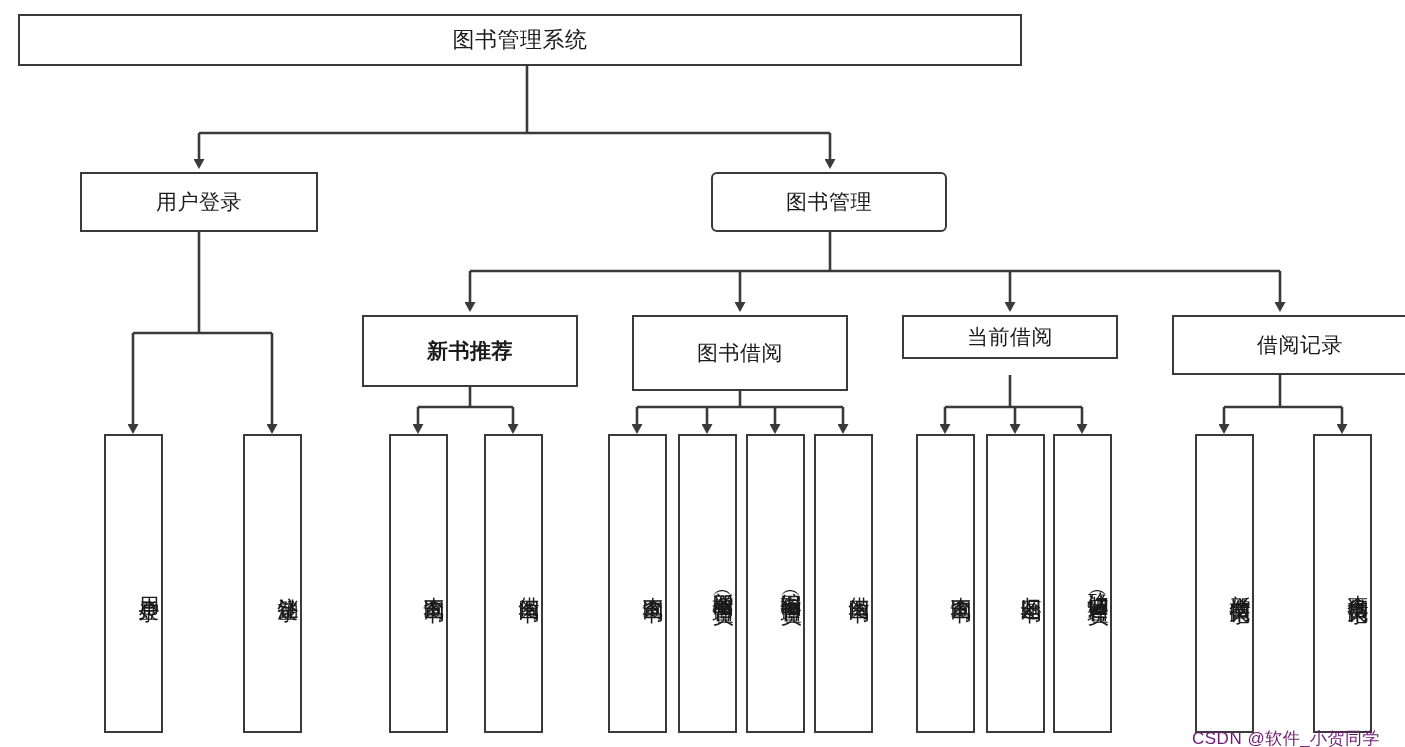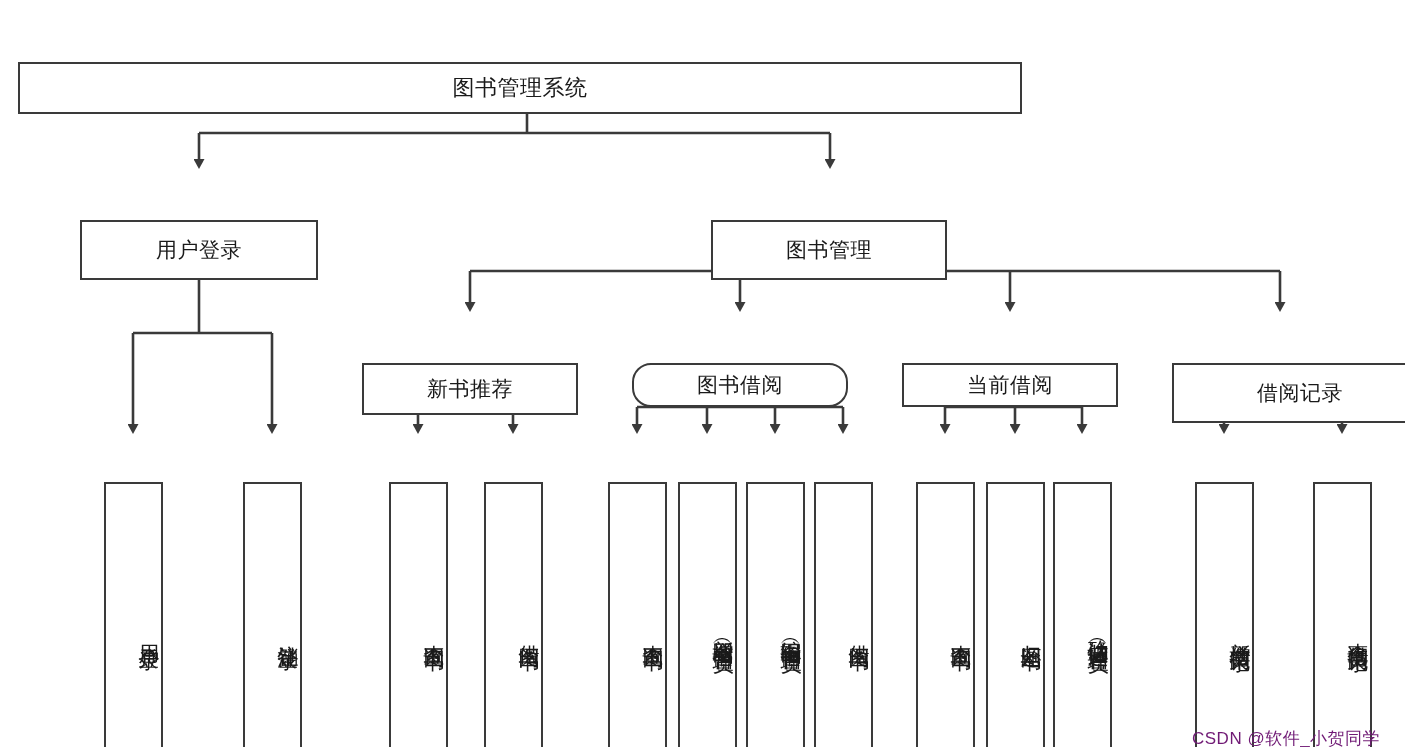--- a/index.html
+++ b/index.html
@@ -31,21 +31,20 @@
     border: 2px solid #3a3a3a;
     background: #ffffff;
     color: #1a1a1a;
     display: flex;
     align-items: center;
     justify-content: center;
     text-align: center;
     font-size: 21px;
     line-height: 1.25;
     letter-spacing: 0.5px;
-    margin-top: 48px;
   }
   .node.root {
     font-size: 22px;
   }
   
   .node.vert {
     writing-mode: vertical-rl;
     text-orientation: upright;
     padding: 6px 0;
     font-size: 21px;
@@ -123,25 +122,25 @@
       <path d="M1224,407 L1342,407"></path>
       <path d="M1224,407 L1224,425" marker-end="url(#arrow)"></path>
       <path d="M1342,407 L1342,425" marker-end="url(#arrow)"></path>
     </g>
   </svg>
 
   <div class="node root" style="left:18px; top:14px; width:1004px; height:52px;">图书管理系统</div>
 
   <div class="node" style="left:80px; top:172px; width:238px; height:60px;">用户登录</div>
 
-  <div class="node" style="left:711px; top:172px; width:236px; height:60px;">图书管理</div>
+  <div class="node" style="left:711px; top:172px; width:236px; height:60px;border-radius:6px;">图书管理</div>
 
-  <div class="node" style="left:362px; top:315px; width:216px; height:52px;">新书推荐</div>
+  <div class="node" style="left:362px; top:315px; width:216px; height:72px;font-weight:bold;">新书推荐</div>
 
-  <div class="node" style="left:632px; top:315px; width:216px; height:44px;border-radius:19px;">图书借阅</div>
+  <div class="node" style="left:632px; top:315px; width:216px; height:76px;">图书借阅</div>
 
   <div class="node" style="left:902px; top:315px; width:216px; height:44px;">当前借阅</div>
 
   <div class="node" style="left:1172px; top:315px; width:256px; height:60px;">借阅记录</div>
 
   <div class="node vert" style="left:104px; top:434px; width:59px; height:299px;">
     <span class="vtext">用户登录</span>
   </div>
   <div class="node vert" style="left:243px; top:434px; width:59px; height:299px;">
     <span class="vtext">注销登录</span>

